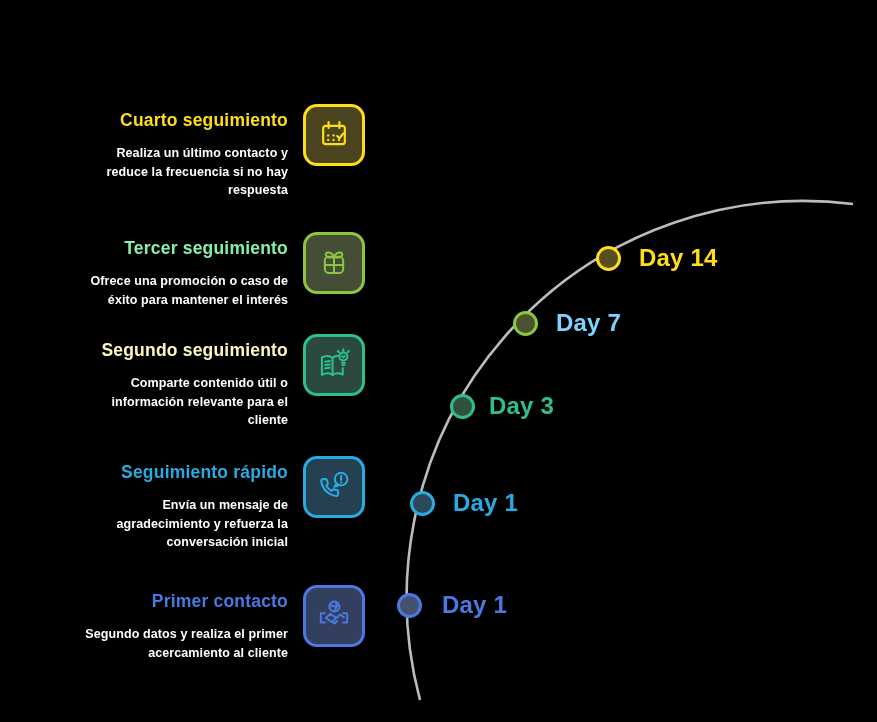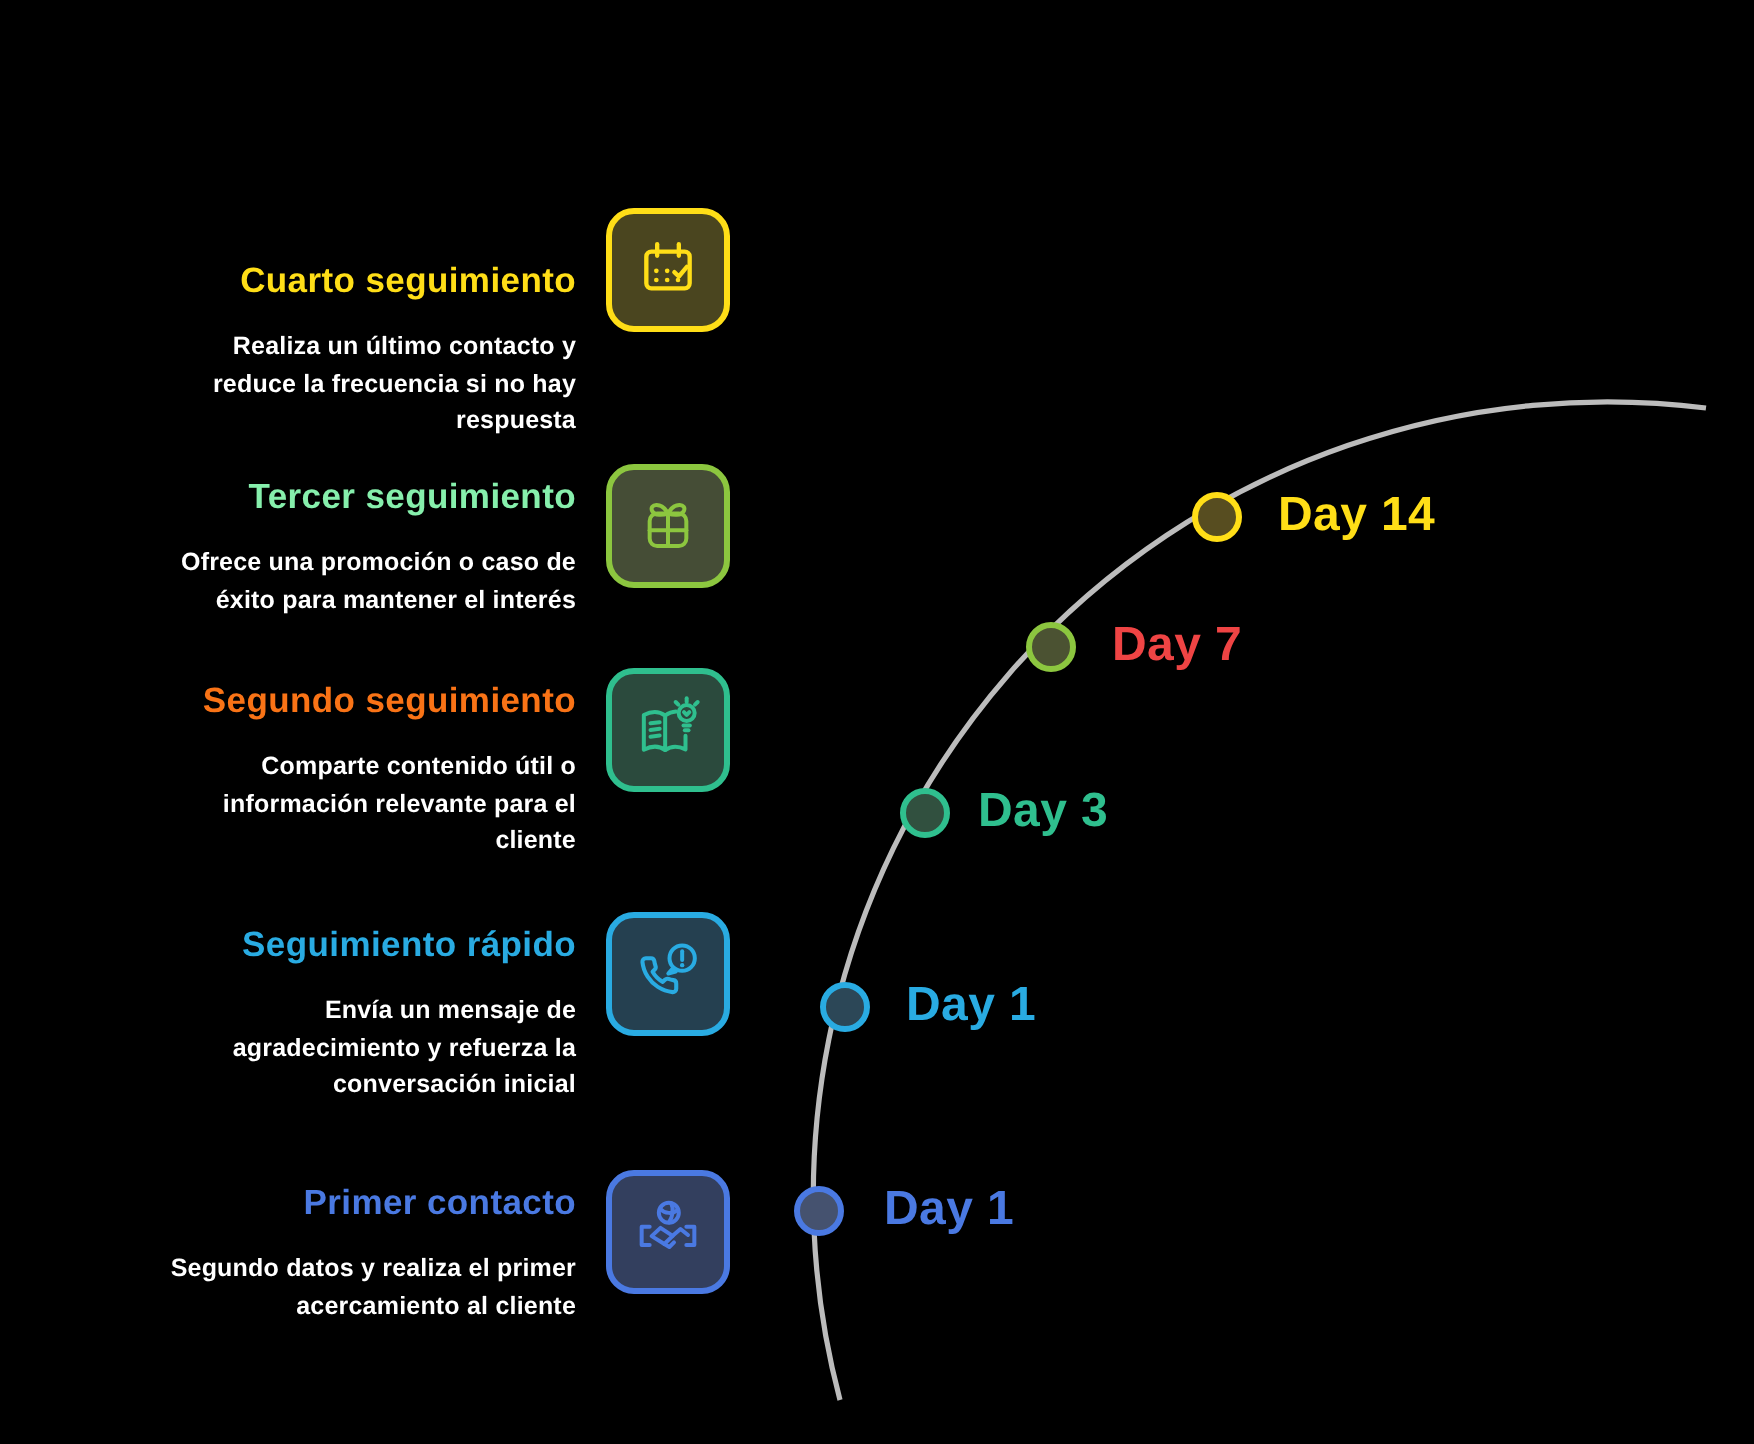--- a/index.html
+++ b/index.html
@@ -71,21 +71,21 @@
 <body>
 
 <div class="stage" style="background-color: rgb(0, 0, 0);">
 
   <svg class="curve-svg" width="877" height="722" viewBox="0 0 877 722">
     <path d="M 420 700 A 397 397 0 0 1 853 204" fill="none" stroke-width="2.6" stroke="#bcbcbc"></path>
   </svg>
 
   <div class="section" style="top:104px">
     <div class="txt">
-      <h2 class="title" style="color: rgb(255, 222, 23); margin-top: 20px;">Cuarto seguimiento</h2>
+      <h2 class="title" style="color: rgb(255, 222, 23);">Cuarto seguimiento</h2>
       <p class="desc">Realiza un último contacto y
 reduce la frecuencia si no hay
 respuesta</p>
     </div>
     <div class="iconbox" style="color: rgb(255, 222, 23); border-color: rgb(255, 222, 23); background-color: rgb(74, 69, 31);">
       <svg width="40" height="40" viewBox="0 0 48 48" fill="none" stroke="currentColor" stroke-width="2.6" stroke-linecap="round" stroke-linejoin="round">
         <rect x="11" y="13" width="26" height="22" rx="3"></rect>
         <line x1="17.5" y1="8.5" x2="17.5" y2="15.5"></line>
         <line x1="30.5" y1="8.5" x2="30.5" y2="15.5"></line>
         <circle cx="17" cy="24.5" r="1.4" fill="currentColor" stroke="none"></circle>
@@ -110,21 +110,21 @@
         <line x1="24" y1="16.5" x2="24" y2="36"></line>
         <line x1="13" y1="26.5" x2="35" y2="26.5"></line>
         <path d="M24 16.5 C20 9 12.5 11 14.5 15 C16 18 21 17.5 24 16.5 Z"></path>
         <path d="M24 16.5 C28 9 35.5 11 33.5 15 C32 18 27 17.5 24 16.5 Z"></path>
       </svg>
     </div>
   </div>
 
   <div class="section" style="top:334px">
     <div class="txt">
-      <h2 class="title" style="color: #f97316;">Segundo seguimiento</h2>
+      <h2 class="title" style="color: #fef9c3;">Segundo seguimiento</h2>
       <p class="desc">Comparte contenido útil o
 información relevante para el
 cliente</p>
     </div>
     <div class="iconbox" style="color: rgb(47, 191, 142); border-color: rgb(47, 191, 142); background-color: rgb(43, 74, 61);">
       <svg width="40" height="40" viewBox="0 0 48 48" fill="none" stroke="currentColor" stroke-width="2.4" stroke-linecap="round" stroke-linejoin="round">
         <path d="M9.5 15 C14 12.7 18.8 12.8 22.3 15.3 L22.3 36 C18.8 33.5 14 33.5 9.5 35.8 Z"></path>
         <path d="M22.3 15.3 C24.5 13.7 26.6 13 28.8 12.9"></path>
         <path d="M22.3 36 C25.8 33.5 30 33.4 34.5 35.6 L34.5 27.5"></path>
         <line x1="13.5" y1="20" x2="19" y2="19.3"></line>
@@ -179,18 +179,18 @@
     </div>
   </div>
 
   <div class="dot" style="left: 595.5px; top: 245.5px; border-color: rgb(255, 222, 23); background-color: rgb(87, 77, 32);"></div>
   <div class="dot" style="left: 512.5px; top: 310.5px; border-color: rgb(140, 198, 63); background-color: rgb(75, 82, 50);"></div>
   <div class="dot" style="left: 449.5px; top: 393.5px; border-color: rgb(47, 191, 142); background-color: rgb(49, 80, 63);"></div>
   <div class="dot" style="left: 409.5px; top: 490.5px; border-color: rgb(41, 171, 226); background-color: rgb(44, 71, 87);"></div>
   <div class="dot" style="left: 396.5px; top: 592.5px; border-color: rgb(74, 121, 226); background-color: rgb(69, 82, 111);"></div>
 
   <div class="day-label" style="left: 639px; top: 246px; color: rgb(255, 222, 23);">Day 14</div>
-  <div class="day-label" style="left: 556px; top: 311px; color: #ef4444;">Day 7</div>
+  <div class="day-label" style="left: 556px; top: 311px; color: #7dd3fc;">Day 7</div>
   <div class="day-label" style="left: 489px; top: 394px; color: rgb(47, 191, 142);">Day 3</div>
   <div class="day-label" style="left: 453px; top: 491px; color: rgb(41, 171, 226);">Day 1</div>
   <div class="day-label" style="left: 442px; top: 593px; color: rgb(74, 121, 226);">Day 1</div>
 
 </div>
 
 </body></html>

